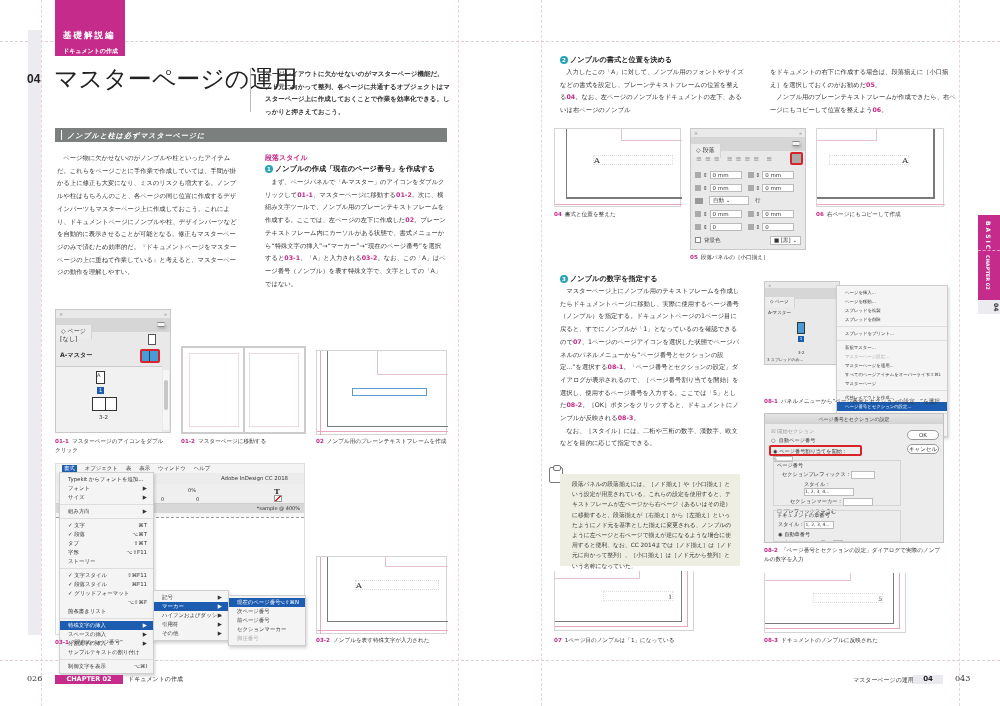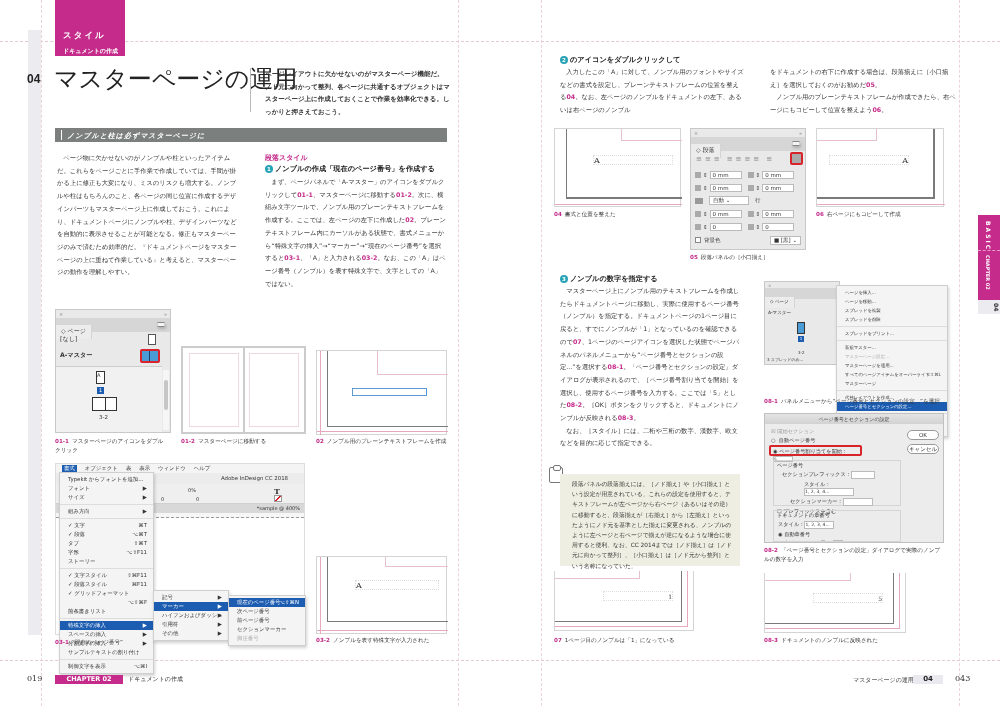--- a/index.html
+++ b/index.html
@@ -77,21 +77,21 @@
 
 <div class="guide-h" style="top:41px"></div>
 <div class="guide-h" style="top:660px"></div>
 <div class="guide-v" style="left:41px"></div>
 <div class="guide-v" style="left:458px"></div>
 <div class="guide-v" style="left:541px"></div>
 <div class="guide-v" style="left:959px"></div>
 <div class="edge-bar-left"></div>
 
 <div class="tag">
-  <div class="t1">スタイル</div>
+  <div class="t1">基礎解説編</div>
   <div class="t2">ドキュメントの作成</div>
 </div>
 
 <div class="sec-num">04</div>
 <div class="title">マスターページの運用</div>
 <div class="title-rule"></div>
 <div class="lead">ページレイアウトに欠かせないのがマスターページ機能だ。ノド元に向かって整列、各ページに共通するオブジェクトはマスターページ上に作成しておくことで作業を効率化できる。しっかりと押さえておこう。</div>
 
 <div class="section-band">ノンブルと柱は必ずマスターページに</div>
 
@@ -226,26 +226,26 @@
 <div class="doc-frame" style="left:316px;top:556px;width:131px;height:78px;">
   <div class="pink-line" style="left:3px;top:0;width:1px;height:77px;"></div>
   <div class="pink-line" style="left:0;top:73px;width:131px;height:1px;"></div>
   <div class="gray-line" style="left:10px;top:0;width:1px;height:64px;"></div>
   <div class="gray-line" style="left:10px;top:64px;width:121px;height:1px;"></div>
   <div style="position:absolute;left:68px;top:0;width:63px;height:10px;border-left:1px solid #e6c0cc;border-bottom:1px solid #e6c0cc;"></div>
   <div style="position:absolute;left:38px;top:23px;width:84px;height:10px;border:1px dotted #ddd;font-family:'DejaVu Serif',serif;font-size:8px;line-height:9px;"><span>A</span></div>
 </div>
 <div class="caption" style="left:316px;top:636px;"><span class="cnum">03-2</span><span>ノンブルを表す特殊文字が入力された</span></div>
 
-<div class="footer-left-num">019</div>
+<div class="footer-left-num">026</div>
 <div class="footer-chapter">CHAPTER 02</div>
 <div class="footer-chapter-name">ドキュメントの作成</div>
 
 <div class="subhead" style="left:560px;top:55px;">
-  <span class="num">2</span><span>のアイコンをダブルクリックして</span>
+  <span class="num">2</span><span>ノンブルの書式と位置を決める</span>
 </div>
 <div class="body-text" style="left:560px;top:66px;width:184px;">
   <span>入力したこの「A」に対して、ノンブル用のフォントやサイズなどの書式を設定し、プレーンテキストフレームの位置を整える</span><span class="magenta">04</span><span>。なお、左ページのノンブルをドキュメントの左下、あるいは右ページのノンブル</span>
 </div>
 <div class="body-text" style="left:770px;top:66px;width:186px;text-indent:0;">
   <span>をドキュメントの右下に作成する場合は、段落揃えに［小口揃え］を選択しておくのがお勧めだ</span><span class="magenta">05</span><span>。</span><br><span style="padding-left:1em;">ノンブル用のプレーンテキストフレームが作成できたら、右ページにもコピーして位置を整えよう</span><span class="magenta">06</span><span>。</span>
 </div>
 
 <div class="doc-frame" style="left:554px;top:128px;width:127px;height:79px;">
   <div class="pink-line" style="left:0;top:75px;width:127px;height:1px;"></div>

